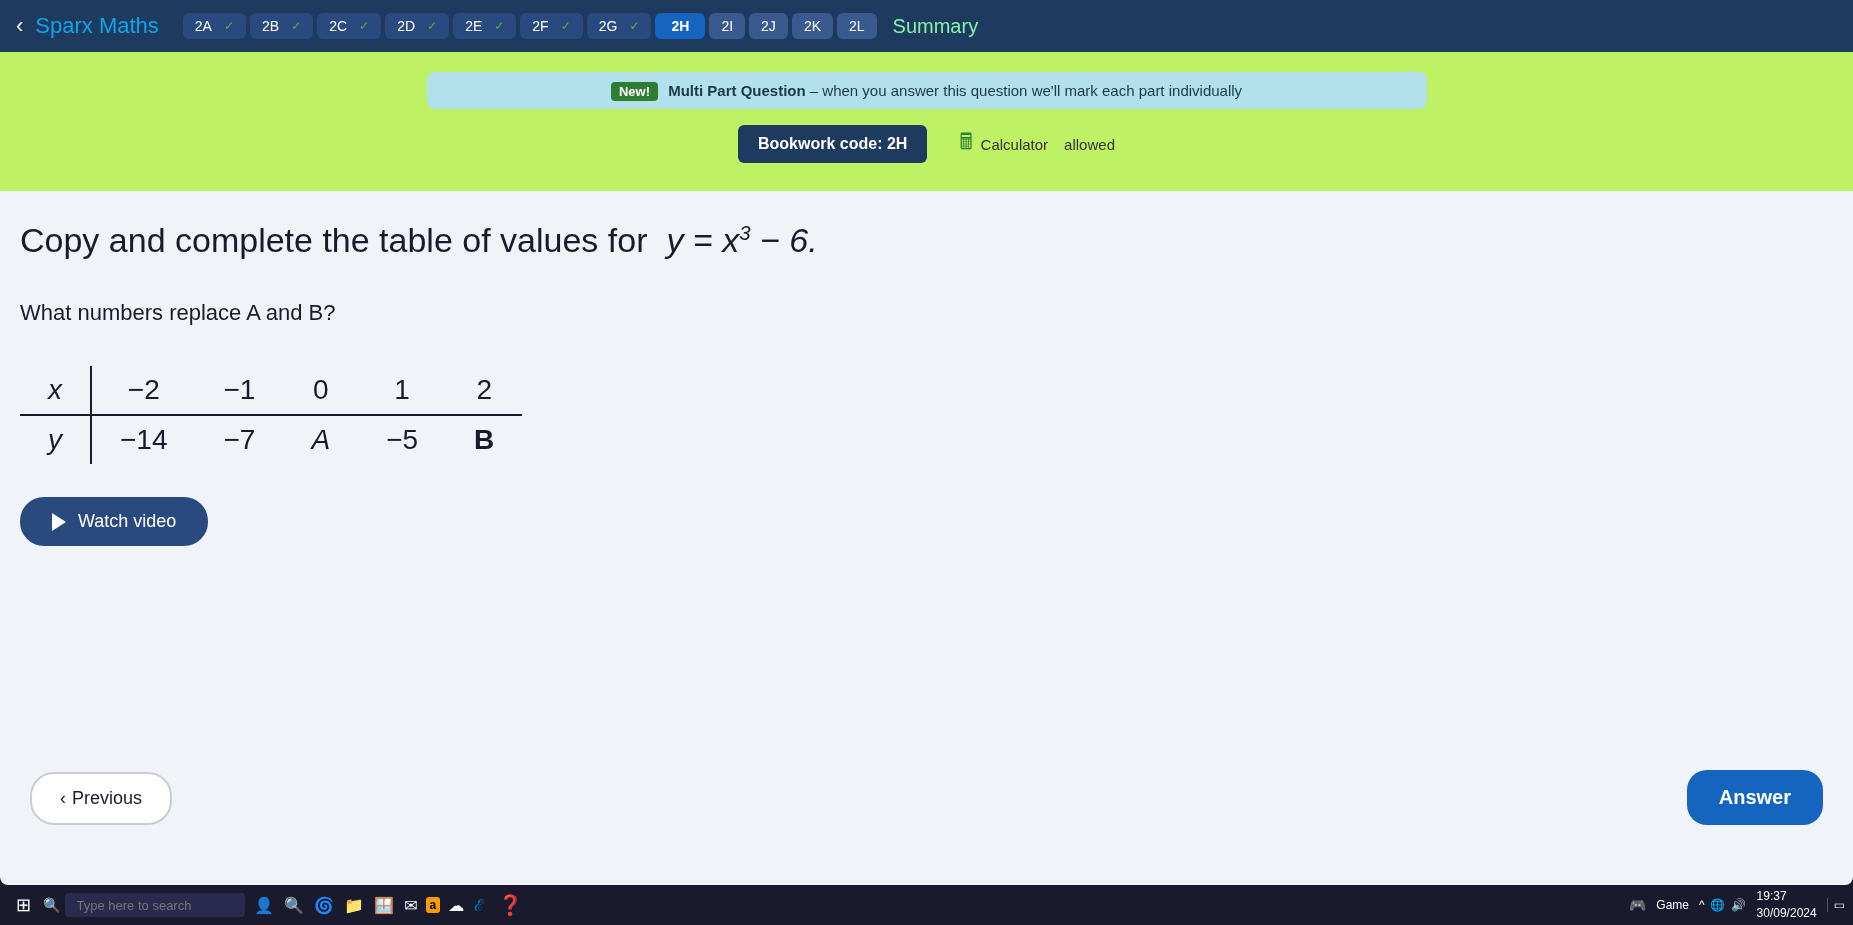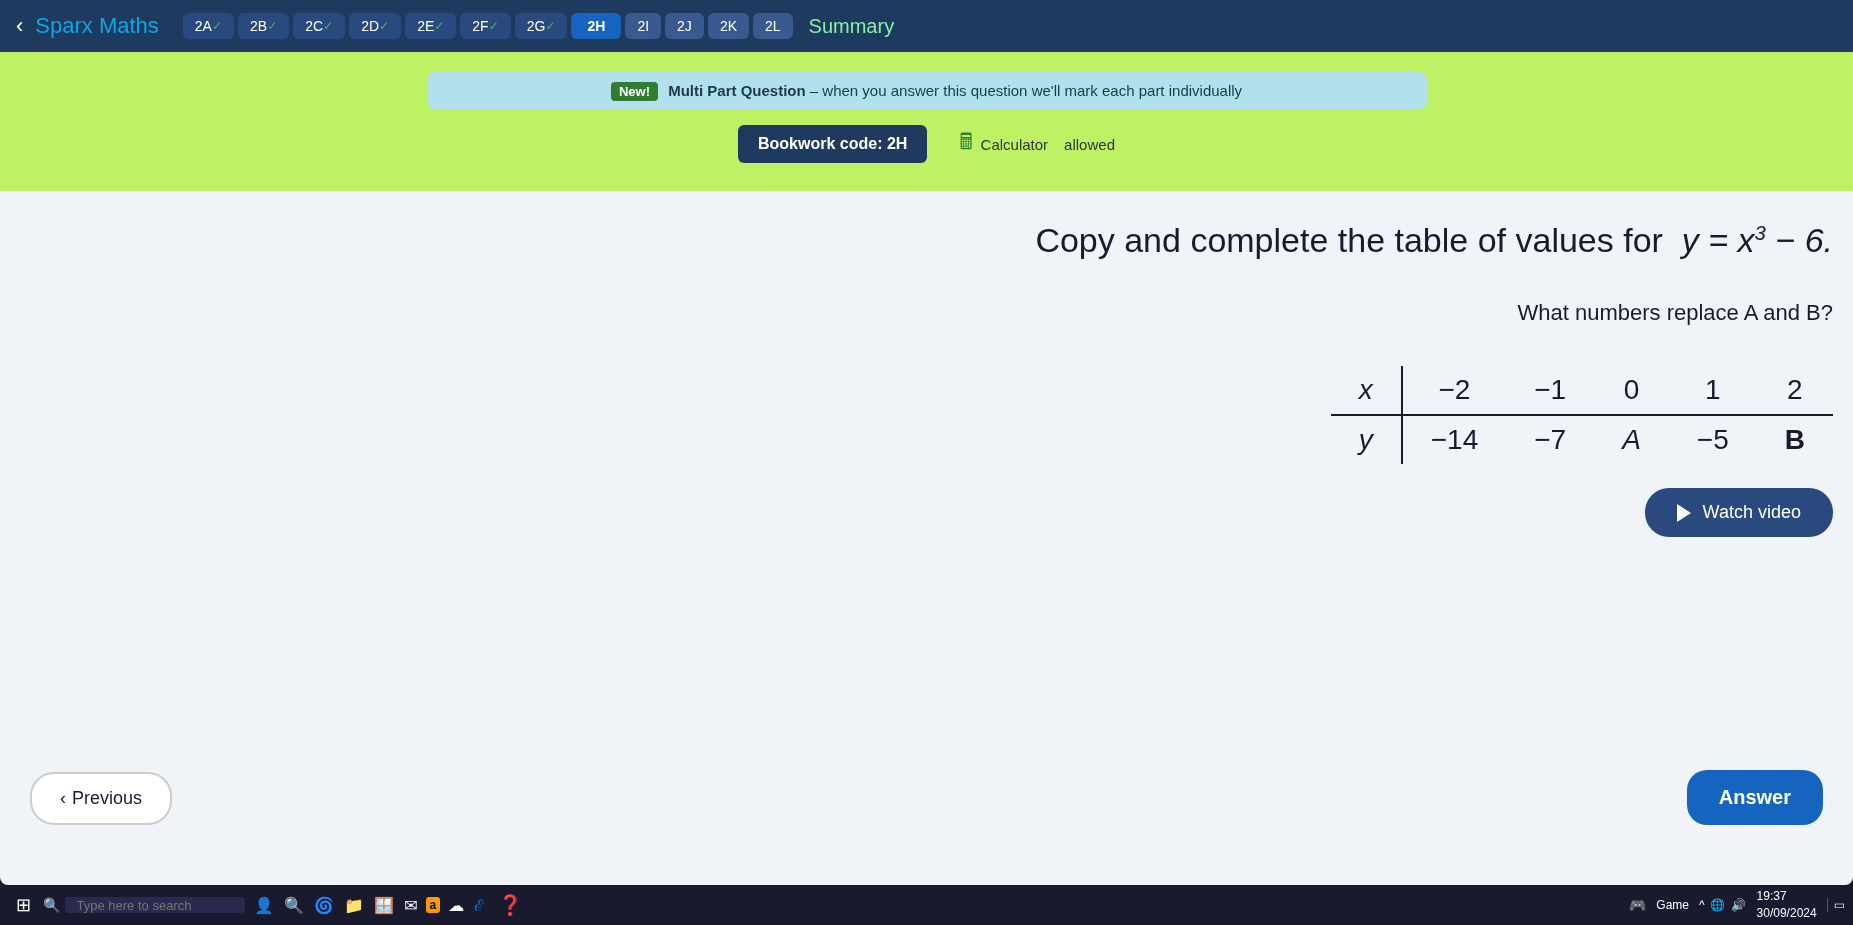--- a/index.html
+++ b/index.html
@@ -58,21 +58,21 @@
       background: #2a4a7f;
       color: white;
       border: none;
       border-radius: 6px;
       padding: 5px 12px;
       font-size: 14px;
       cursor: pointer;
       white-space: nowrap;
       display: flex;
       align-items: center;
-      gap: 0;
+      gap: 12px;
     }
 
     .nav-tab.completed {
       background: #2a4a7f;
     }
 
     .nav-tab.active {
       background: #1565c0;
       font-weight: 700;
       padding: 5px 16px;
@@ -155,21 +155,21 @@
     .calc-icon {
       font-size: 22px;
       color: #2e7d32;
     }
 
     
     .question-content {
       flex: 1;
       display: flex;
       flex-direction: column;
-      align-items: flex-end;
+      align-items: flex-start;
       justify-content: center;
       padding: 30px 20px;
       background: #f0f4f8;
     }
 
     .question-text {
       font-size: 34px;
       color: #1a1a2e;
       text-align: center;
       margin-bottom: 40px;
@@ -223,21 +223,21 @@
       background: #2a4a7f;
       color: white;
       border: none;
       border-radius: 24px;
       padding: 14px 32px;
       font-size: 18px;
       cursor: pointer;
       display: flex;
       align-items: center;
       gap: 10px;
-      margin-top: 4px;
+      margin-top: 13px;
     }
 
     
     .answer-btn {
       position: absolute;
       bottom: 60px;
       right: 30px;
       background: #1565c0;
       color: white;
       border: none;
@@ -287,21 +287,21 @@
     }
 
     .taskbar-search {
       background: #2a2a4e;
       border: none;
       border-radius: 4px;
       color: #aaa;
       font-size: 13px;
       padding: 4px 12px;
       width: 180px;
-      height: 16px;
+      height: 24px;
     }
 
     .taskbar-icons {
       display: flex;
       gap: 6px;
       align-items: center;
       margin-left: 4px;
     }
 
     .taskbar-icon {

